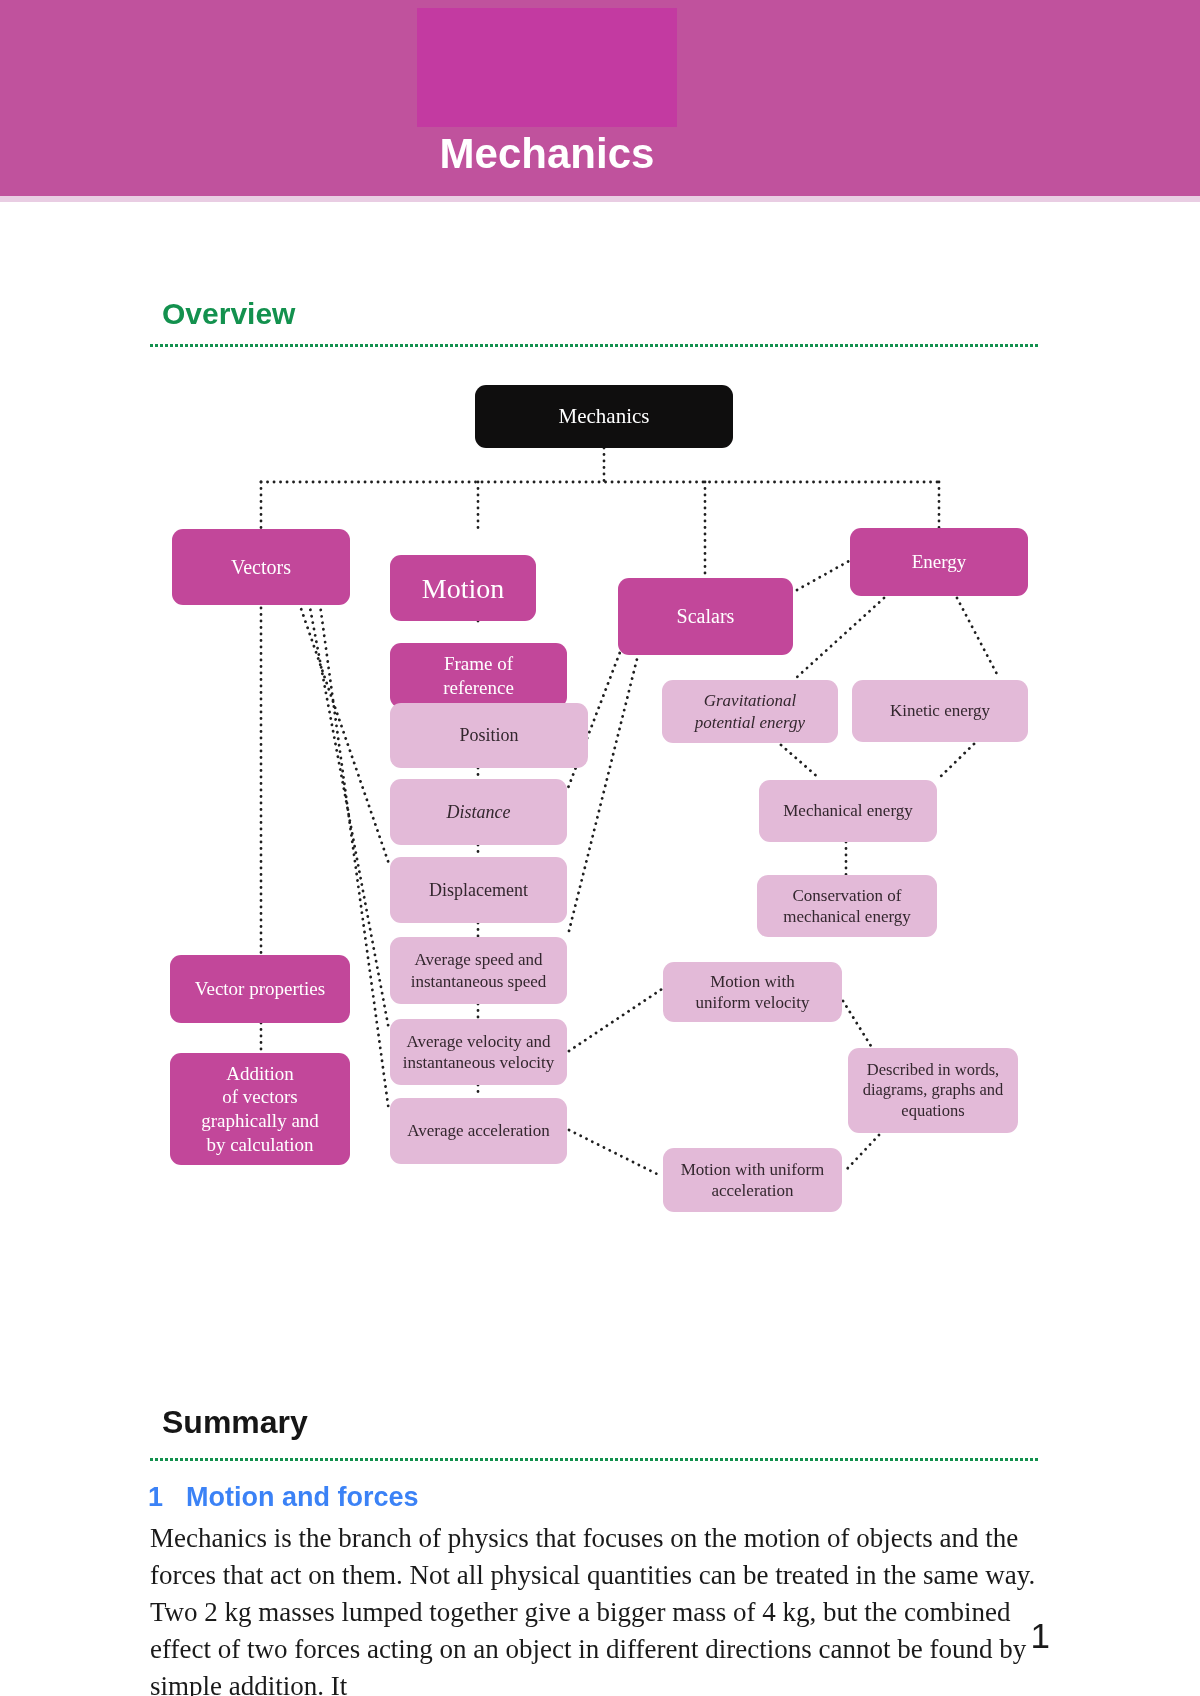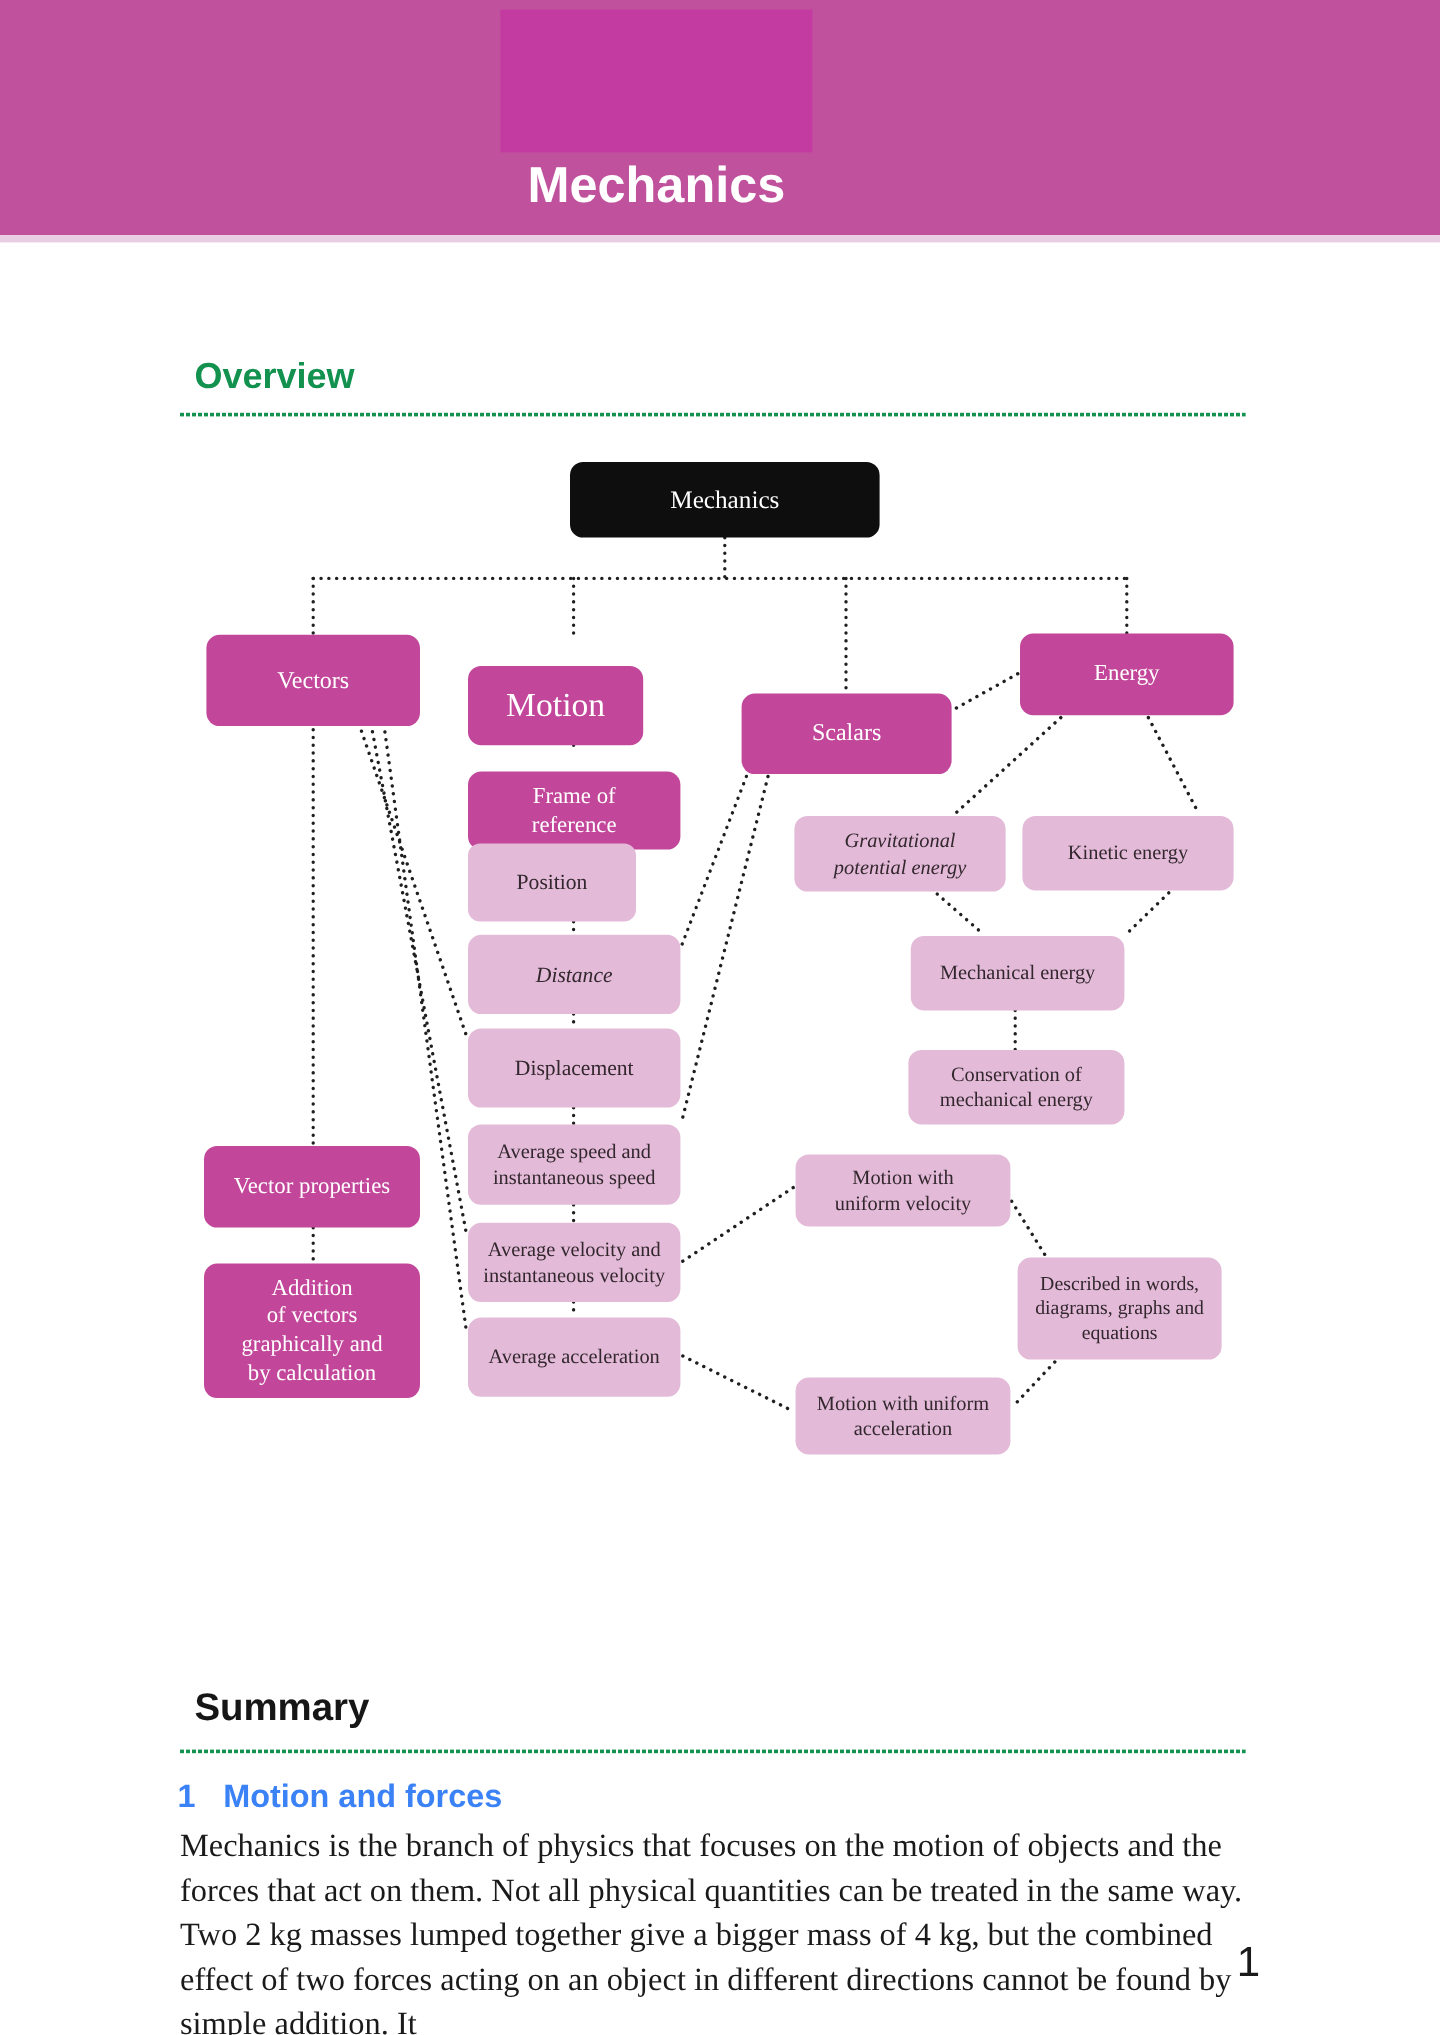--- a/index.html
+++ b/index.html
@@ -84,25 +84,25 @@
         <line x1="846" y1="842" x2="846" y2="875" stroke="#1f1f1f" stroke-width="2.8" stroke-linecap="round" stroke-dasharray="0.1 6.4"></line>
         <line x1="569" y1="1051" x2="662" y2="989" stroke="#1f1f1f" stroke-width="2.8" stroke-linecap="round" stroke-dasharray="0.1 6.4"></line>
         <line x1="843" y1="1001" x2="871" y2="1046" stroke="#1f1f1f" stroke-width="2.8" stroke-linecap="round" stroke-dasharray="0.1 6.4"></line>
         <line x1="569" y1="1130" x2="661" y2="1176" stroke="#1f1f1f" stroke-width="2.8" stroke-linecap="round" stroke-dasharray="0.1 6.4"></line>
         <line x1="879" y1="1135" x2="846" y2="1170" stroke="#1f1f1f" stroke-width="2.8" stroke-linecap="round" stroke-dasharray="0.1 6.4"></line>
       </svg>
     <div id="diagram-nodes">
         <div class="node root" style="left: 475px; top: 385px; width: 258px; height: 63px; font-size: 21px;">Mechanics</div>
         <div class="node dark" style="left: 172px; top: 529px; width: 178px; height: 76px; font-size: 20px;">Vectors</div>
         <div class="node dark" style="left: 390px; top: 529px; width: 146px; height: 66px; font-size: 28px; margin-top: 26px;">Motion</div>
-        <div class="node dark" style="left: 618px; top: 578px; width: 175px; height: 67px; font-size: 20px;">Scalars</div>
+        <div class="node dark" style="left: 618px; top: 578px; width: 175px; height: 77px; font-size: 20px;">Scalars</div>
         <div class="node dark" style="left: 850px; top: 528px; width: 178px; height: 68px; font-size: 19px;">Energy</div>
         <div class="node dark" style="left: 390px; top: 623px; width: 177px; height: 65px; font-size: 19px; margin-top: 20px;">Frame of
 reference</div>
-        <div class="node light" style="left: 390px; top: 703px; width: 140px; height: 65px; font-size: 18px; border-radius: 10px;">Position</div>
+        <div class="node light" style="left: 390px; top: 703px; width: 198px; height: 65px; font-size: 18px;">Position</div>
         <div class="node light" style="left: 390px; top: 779px; width: 177px; height: 66px; font-size: 18px; font-style: italic;">Distance</div>
         <div class="node light" style="left: 390px; top: 857px; width: 177px; height: 66px; font-size: 18px;">Displacement</div>
         <div class="node light" style="left: 390px; top: 937px; width: 177px; height: 67px; font-size: 17px;">Average speed and
 instantaneous speed</div>
         <div class="node light" style="left: 390px; top: 1019px; width: 177px; height: 66px; font-size: 17px;">Average velocity and
 instantaneous velocity</div>
         <div class="node light" style="left: 390px; top: 1098px; width: 177px; height: 66px; font-size: 17px;">Average acceleration</div>
         <div class="node dark" style="left: 170px; top: 955px; width: 180px; height: 68px; font-size: 19px;">Vector properties</div>
         <div class="node dark" style="left: 170px; top: 1053px; width: 180px; height: 112px; font-size: 19px;">Addition
 of vectors

